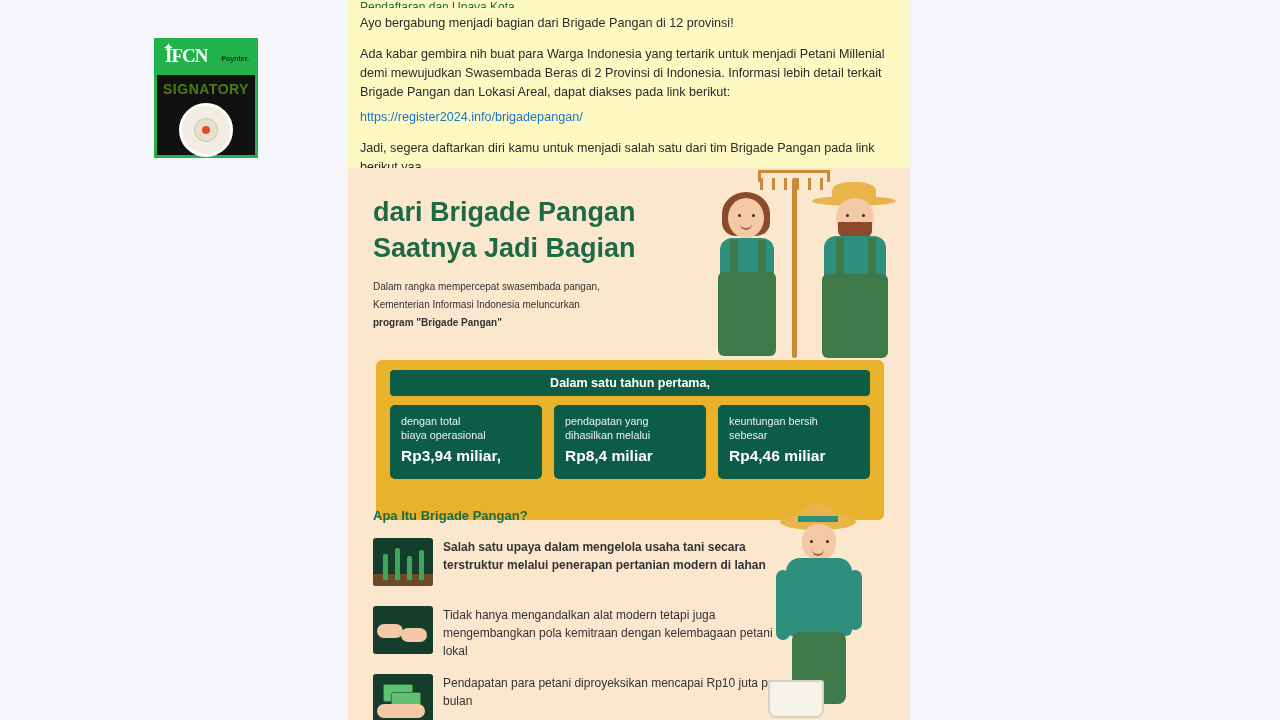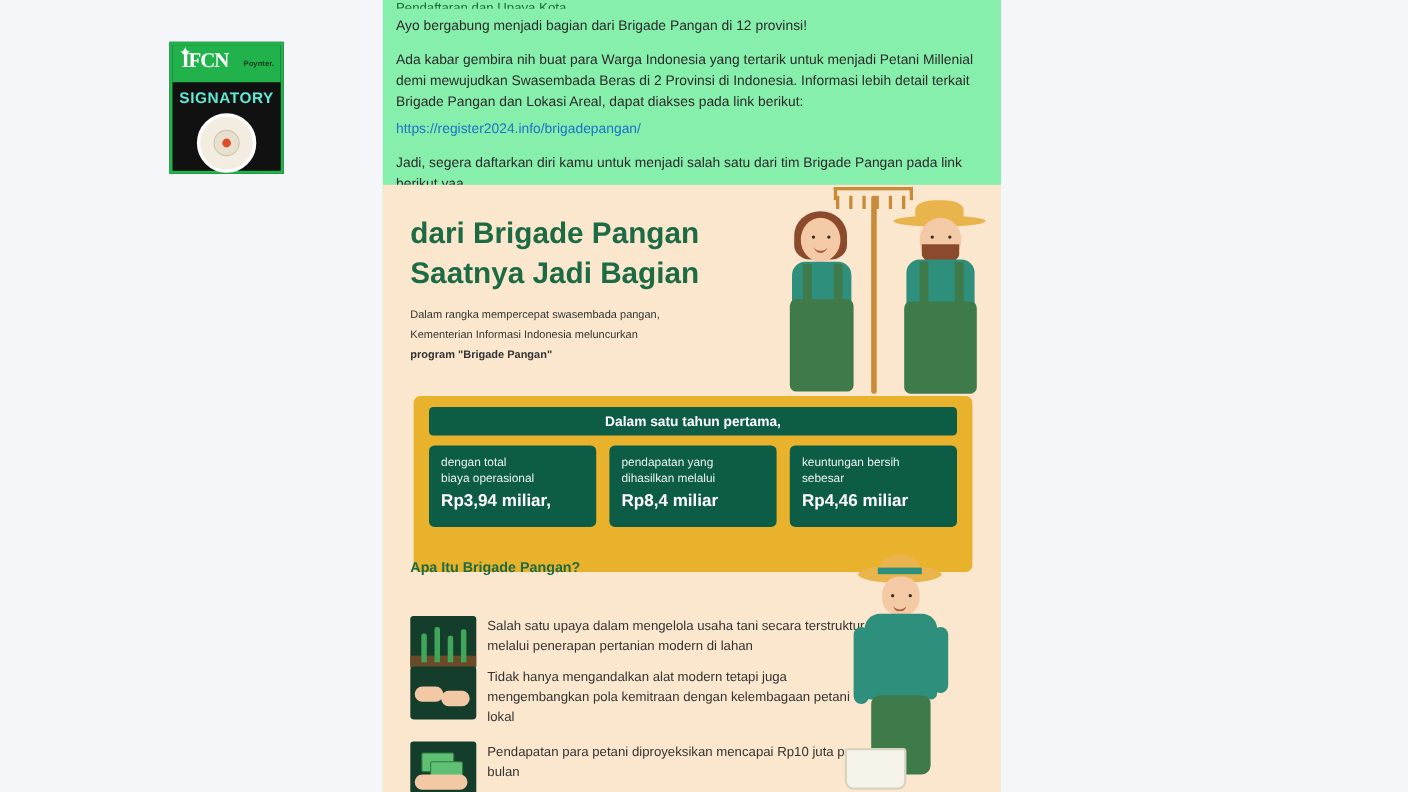--- a/index.html
+++ b/index.html
@@ -65,21 +65,21 @@
     position: relative;
     height: 80px;
     background: #111;
   }
   .ifcn-sig {
     position: absolute;
     top: 6px;
     left: 0;
     right: 0;
     text-align: center;
-    color: #5eead4;
+    color: #4d7c0f;
     font-size: 14px;
     font-weight: bold;
     letter-spacing: 0.5px;
   }
   .ifcn-disc {
     position: absolute;
     left: 50%;
     top: 28px;
     transform: translateX(-50%);
     width: 48px;
@@ -119,21 +119,21 @@
     font-size: 9px;
   }
 
   
   .article {
     position: absolute;
     left: 348px;
     top: 0;
     width: 562px;
     height: 720px;
-    background: #86efac;
+    background: #fef9c3;
   }
 
   .text-block {
     padding: 0 12px;
     box-sizing: border-box;
   }
 
   .para {
     color: #2b2b2b;
     font-size: 12.6px;
@@ -342,21 +342,21 @@
     background: #153d2b;
     border-radius: 3px;
     overflow: hidden;
   }
   .bullet .btext {
     margin-left: 70px;
     color: #333333;
     font-size: 12px;
     line-height: 18px;
   }
-  .b1 { top: 392px; }
+  .b1 { top: 370px; font-weight: bold; }
   .b2 { top: 438px; }
   .b3 { top: 506px; }
 
   .thumb-plant {
     position: absolute;
     bottom: 6px;
     width: 5px;
     background: #3fa65a;
     border-radius: 2px 2px 0 0;
   }

